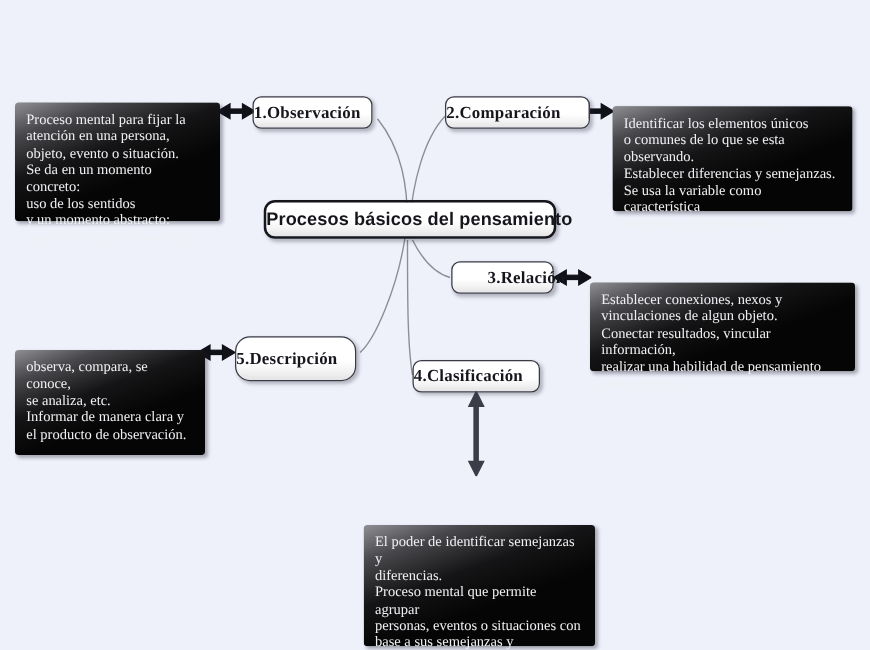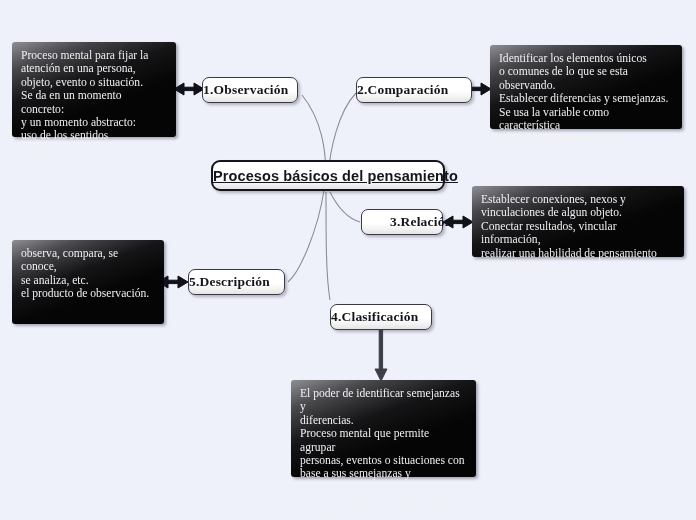--- a/index.html
+++ b/index.html
@@ -41,37 +41,37 @@
   }
   .node.branch { font-size: 13.5px; }
   .node.center {
     font-family: "Liberation Sans", sans-serif;
     font-size: 14.5px;
     font-weight: bold;
     border-width: 2px;
     border-color: #15151c;
     border-radius: 9px;
     letter-spacing: 0.1px;
-    text-decoration: underline;
   }
   
   .note {
     position: absolute;
     box-sizing: border-box;
     color: #f0f0f4;
     font-family: "Liberation Serif", serif;
     font-size: 11.6px;
     line-height: 13.4px;
     padding: 7px 9px 7px 9px;
     border-radius: 3px;
     box-shadow: 2px 2px 3px rgba(30,30,50,0.35);
     background: #050505;
     background-image:
       linear-gradient(160deg, rgba(150,150,155,0.95) 0%, rgba(95,95,100,0.75) 18%,
                       rgba(40,40,44,0.45) 40%, rgba(0,0,0,0) 62%);
+    margin-top: 40px;
   }
   .note span { display: block; }
   
   .harrow {
     position: absolute;
     height: 18px;
   }
   .varrow {
     position: absolute;
     width: 18px;
@@ -141,35 +141,35 @@
   </div>
 
   <div class="node branch" style="left:356px; top:77px; width:116px; height:26px;">
     <span>2.Comparación</span>
   </div>
 
   <div class="node branch" style="left:361px; top:209px; width:82px; height:26px;padding-left:28px;">
     <span>3.Relación</span>
   </div>
 
-  <div class="node branch" style="left:330px; top:288px; width:102px; height:26px;margin-top:16px;">
+  <div class="node branch" style="left:330px; top:288px; width:102px; height:26px;">
     <span>4.Clasificación</span>
   </div>
 
-  <div class="node branch" style="left:188px; top:269px; width:97px; height:26px;">
+  <div class="node branch" style="left:188px; top:269px; width:97px; height:36px;border-radius:12px;">
     <span>5.Descripción</span>
   </div>
 
   <div class="note" style="left:12px; top:42px; width:164px; height:95px;">
     <span>Proceso mental para fijar la</span>
     <span>atención en una persona,</span>
     <span>objeto, evento o situación.</span>
     <span>Se da en un momento concreto:</span>
+    <span>uso de los sentidos</span>
     <span>y un momento abstracto:</span>
-    <span>uso de los sentidos</span>
     <span>uso de los datos en la mente</span>
   </div>
 
   <div class="note" style="left:490px; top:45px; width:192px; height:84px;">
     <span>Identificar los elementos únicos</span>
     <span>o comunes de lo que se esta</span>
     <span>observando.</span>
     <span>Establecer diferencias y semejanzas.</span>
     <span>Se usa la variable como característica</span>
     <span>del objeto de observación.</span>
@@ -179,20 +179,21 @@
     <span>Establecer conexiones, nexos y</span>
     <span>vinculaciones de algun objeto.</span>
     <span>Conectar resultados, vincular información,</span>
     <span>realizar una habilidad de pensamiento</span>
     <span>mas compleja.</span>
   </div>
 
   <div class="note" style="left:12px; top:240px; width:152px; height:84px;">
     <span>observa, compara, se conoce,</span>
     <span>se analiza, etc.</span>
+    <span>Informar de manera clara y</span>
     <span>el producto de observación.</span>
   </div>
 
   <div class="note" style="left:291px; top:380px; width:185px; height:97px;">
     <span>El poder de identificar semejanzas y</span>
     <span>diferencias.</span>
     <span>Proceso mental que permite agrupar</span>
     <span>personas, eventos o situaciones con</span>
     <span>base a sus semejanzas y diferencias.</span>
     <span>Es una operación epistemológica</span>

